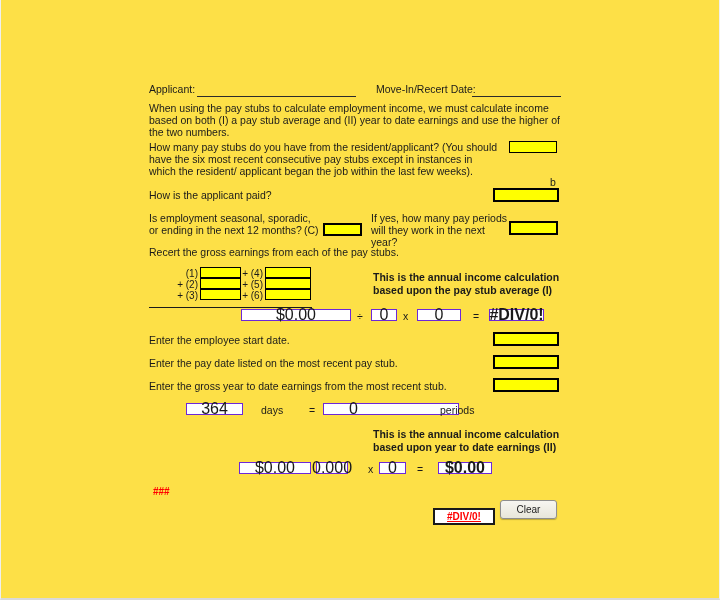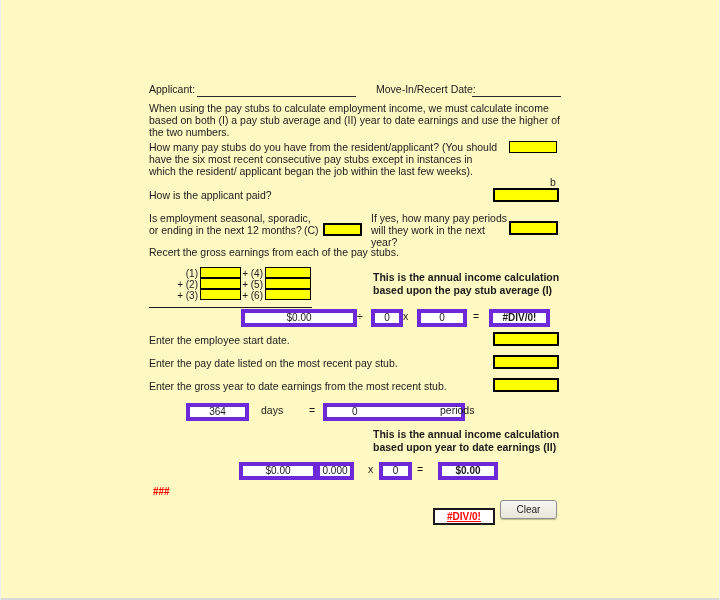--- a/index.html
+++ b/index.html
@@ -4,36 +4,36 @@
 <style>
   html,body{margin:0;padding:0;}
   body{
     width:720px;height:600px;overflow:hidden;
     background:#ffffff;
     font-family:"Liberation Sans","DejaVu Sans",sans-serif;
     color:#1a1a1a;
   }
   .page{
     position:relative;width:718px;height:598px;
-    background:#fef9c3;
+    background:#fde047;
     border-left:1px solid #efefef;
     border-right:1px solid #efefef;
     border-bottom:2px solid #d9d9d9;
     font-size:10.5px;line-height:12px;
   }
   .abs{position:absolute;}
   .lbl{white-space:nowrap;}
   .wrap{white-space:normal;}
   .uline{border-bottom:1px solid #2b2b2b;height:13px;}
   .ycell{background:#ffff00;border:1px solid #000;}
   .ycell2{background:#ffff00;border:2px solid #000;}
   .vcell{
-    background:#fff;border:4px solid #6d28d9;
+    background:#fff;border:1px solid #6d28d9;
     display:flex;align-items:center;justify-content:center;
-    font-size:10px;
+    font-size:16px;
   }
   .bold{font-weight:bold;}
   .op{font-size:10.5px;}
   .gridlbl{text-align:right;font-size:10px;}
   .sumline{border-bottom:1px solid #1a1a1a;height:1px;}
   .red{color:#ff0000;}
   .result-final{
     background:#fff;border:2px solid #1a1a1a;
     display:flex;align-items:center;justify-content:center;
   }

